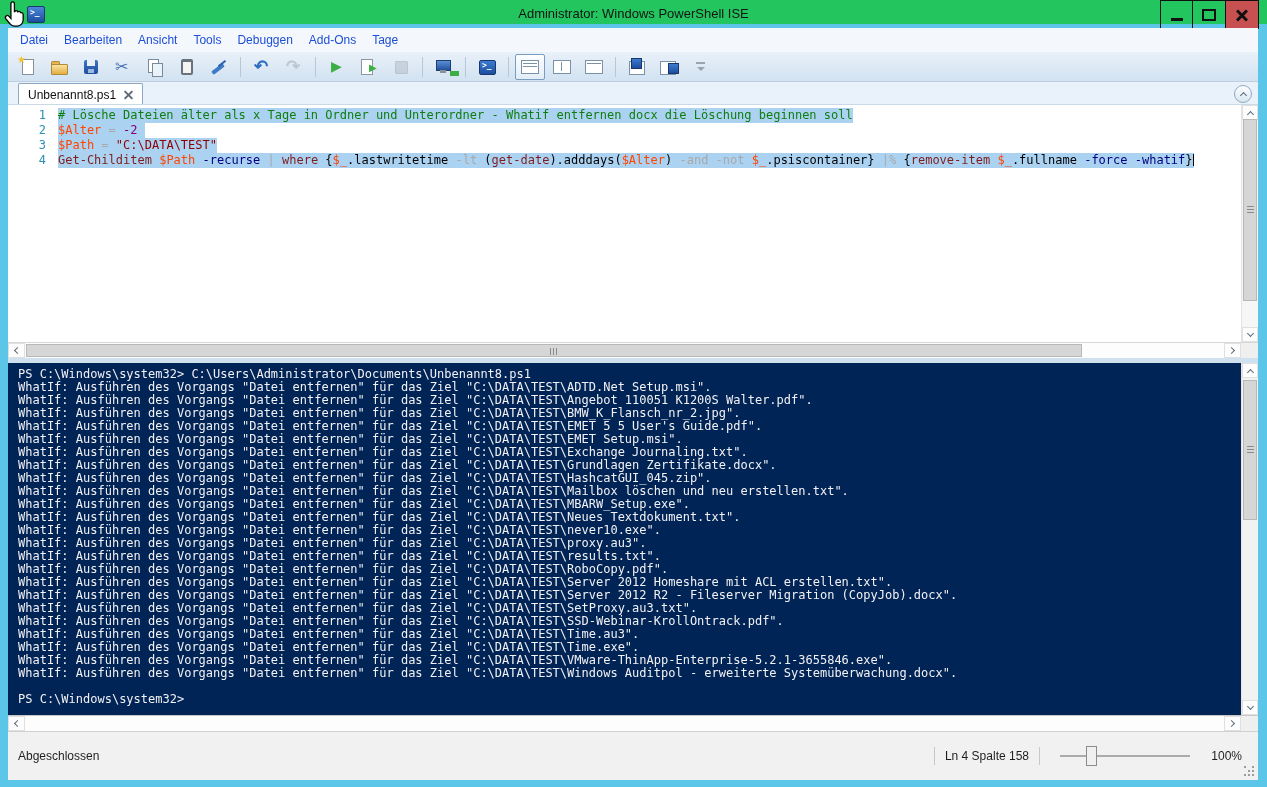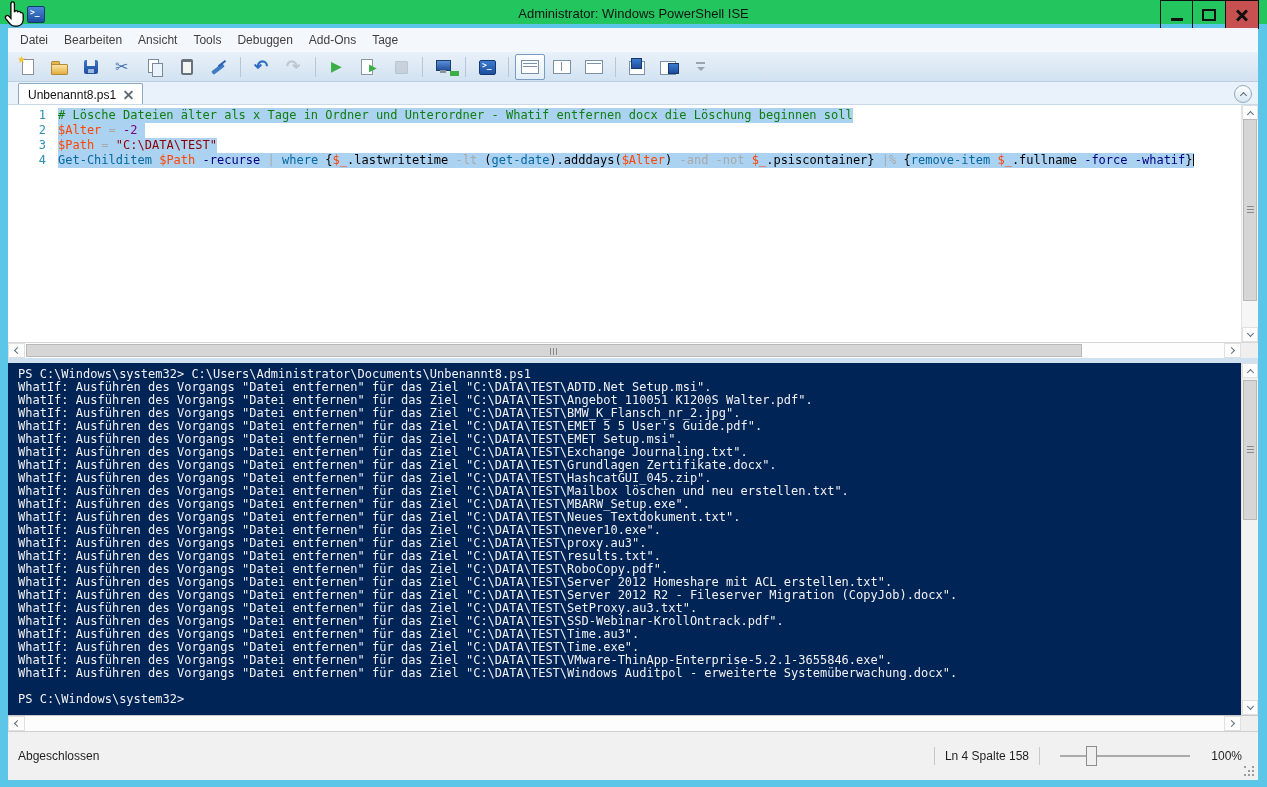--- a/index.html
+++ b/index.html
@@ -26,21 +26,21 @@
   .glyph-close::before,.glyph-close::after{content:"";position:absolute;left:0;top:6px;width:14px;height:3px;background:#101010;}
   .glyph-close::before{transform:rotate(45deg);}
   .glyph-close::after{transform:rotate(-45deg);}
 
   
   .content{position:absolute;left:8px;right:9px;top:28px;bottom:7px;background:#fff;
     display:flex;flex-direction:column;}
 
   
   .menubar{height:24px;background:#F4F8FC;display:flex;align-items:center;padding-left:4px;
-    font-size:12px;color:#404040;flex:none;}
+    font-size:12px;color:#1d4ed8;flex:none;}
   .menu-item{padding:0 8px;line-height:24px;cursor:default;}
 
   
   .toolbar{height:30px;background:linear-gradient(#E9F1F9,#D2E2F1);border-bottom:1px solid #BCCEDF;
     display:flex;align-items:center;padding-left:4px;gap:2px;flex:none;box-sizing:border-box;}
   .tb-btn{width:30px;height:26px;border:1px solid transparent;background:transparent;padding:0;
     display:flex;align-items:center;justify-content:center;border-radius:2px;}
   .tb-btn.disabled{opacity:.4;}
   .tb-btn.selected{background:linear-gradient(#fdfeff,#e2edf8);border:1px solid #7A9CC0;}
   .tb-sep{width:1px;height:20px;background:#B5C7D8;margin:0 4px;flex:none;}
@@ -106,21 +106,21 @@
     font:12px/15px "DejaVu Sans Mono",monospace;padding-top:3px;}
   .ed-line{white-space:pre;display:flex;}
   .ln{width:38px;text-align:right;color:#2B91AF;flex:none;margin-right:12px;}
   .code{white-space:pre;}
   .code.sel{background:#ACD2F2;}
   .tk-comment{color:#0f7d0f;}
   .tk-var{color:#ff4500;}
   .tk-op{color:#a9a9a9;}
   .tk-num{color:#800080;}
   .tk-str{color:#8b0000;}
-  .tk-cmdlet{color:#0369a1;}
+  .tk-cmdlet{color:#7f1d1d;}
   .tk-param{color:#000080;}
   .tk-plain{color:#000;}
   .caret{display:inline-block;width:1px;height:12px;background:#000;vertical-align:-2px;}
 
   
   .vscroll{position:absolute;right:0;top:0;bottom:0;width:17px;background:#f6f6f6;border-left:1px solid #e4e4e4;box-sizing:border-box;}
   .vs-arrow{position:absolute;left:0;width:16px;height:15px;background:#fdfdfd;border:1px solid #e0e0e0;box-sizing:border-box;display:flex;align-items:center;justify-content:center;}
   .vs-arrow.up{top:0;}
   .vs-arrow.down{bottom:0;}
   .vs-thumb{position:absolute;left:1px;width:14px;background:#d6d6d6;border:1px solid #b8b8b8;box-sizing:border-box;}

